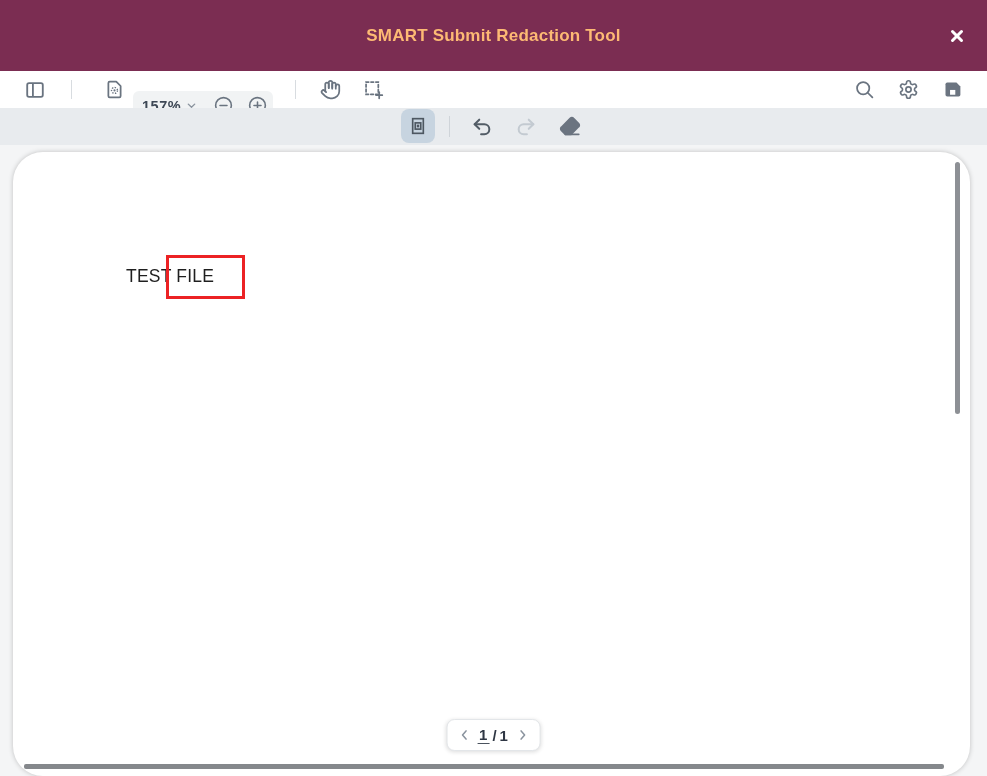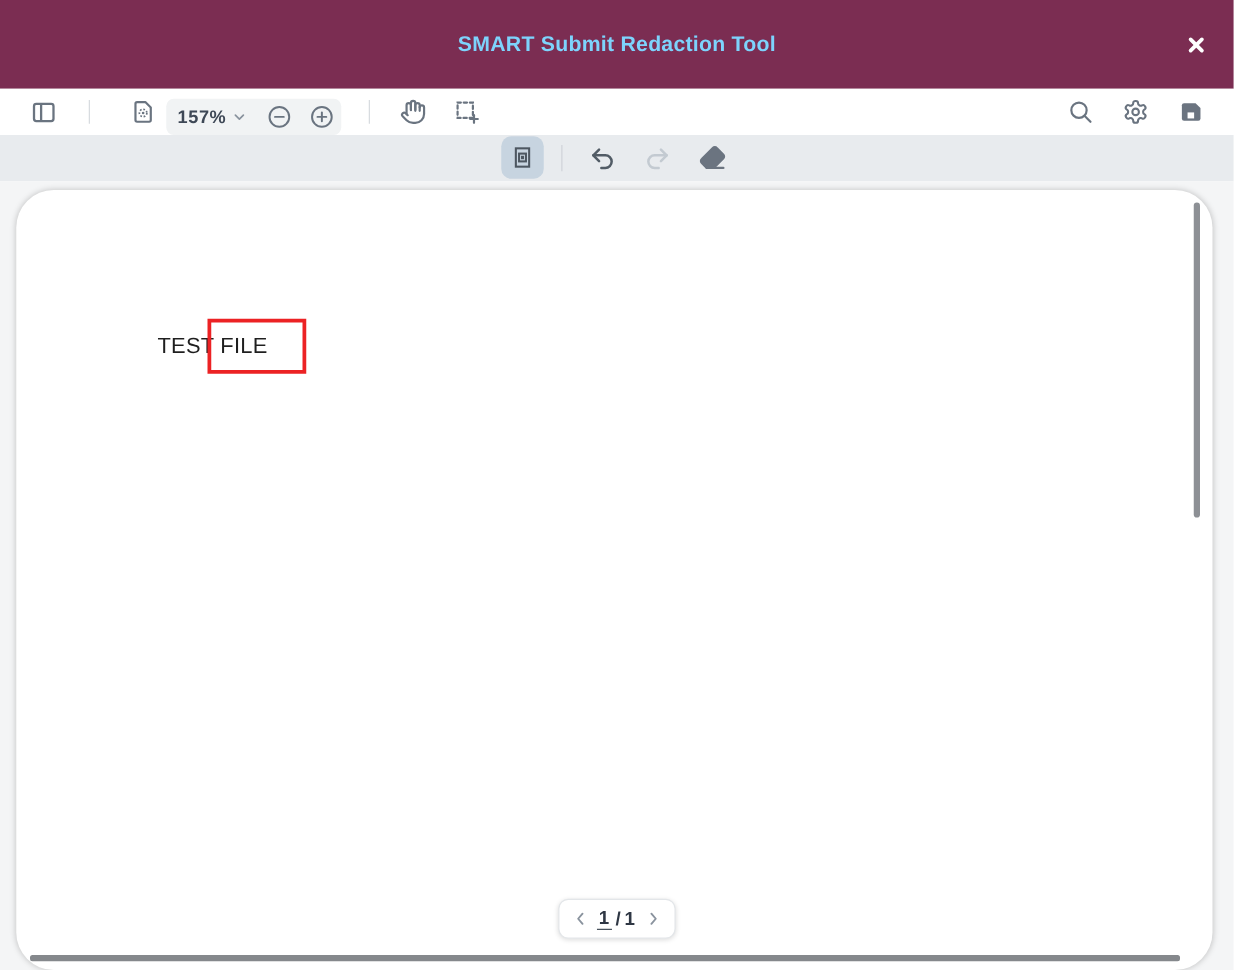--- a/index.html
+++ b/index.html
@@ -3,32 +3,32 @@
 <meta charset="utf-8">
 <style>
   * { margin:0; padding:0; box-sizing:border-box; }
   html,body { width:987px; height:776px; overflow:hidden;
     font-family:"Liberation Sans", sans-serif; background:#fff; }
 
   
   .header { position:relative; width:100%; height:71px;
     background:var(--header-bg,#7b2d52);
     display:flex; align-items:center; justify-content:center; }
-  .header-title { color:#7dd3fc; font-size:17px; font-weight:bold; letter-spacing:.2px; }
+  .header-title { color:#fdba74; font-size:17px; font-weight:bold; letter-spacing:.2px; }
   .close-btn { position:absolute; right:16px; top:50%; transform:translateY(-50%);
     width:28px; height:28px; border:none; background:transparent; cursor:pointer;
     display:flex; align-items:center; justify-content:center; }
 
   
   .toolbar { position:relative; width:100%; height:37px; background:#fff; }
   .tb-btn { position:absolute; top:50%; transform:translateY(-50%);
     width:28px; height:28px; border:none; background:transparent; cursor:pointer;
     display:flex; align-items:center; justify-content:center; }
   .tb-divider { position:absolute; top:9px; width:1px; height:19px; background:#d8dce0; }
-  .zoom-pill { position:absolute; left:133px; top:8px; width:140px; height:29px;
+  .zoom-pill { position:absolute; left:133px; top:20px; width:140px; height:29px;
     background:#f1f3f4; border-radius:6px; display:flex; align-items:center; }
   .zoom-dd { display:flex; align-items:center; gap:5px; border:none; background:transparent;
     cursor:pointer; padding:0 0 0 9px; height:100%; }
   .zoom-label { font-size:14.5px; font-weight:600; color:#3e4856; letter-spacing:.5px; }
   .pill-icon-btn { border:none; background:transparent; cursor:pointer; width:26px; height:26px;
     display:flex; align-items:center; justify-content:center; }
   .pill-icon-btn.zo { position:absolute; left:77px; top:1px; }
   .pill-icon-btn.zi { position:absolute; left:111px; top:1px; }
 
   

